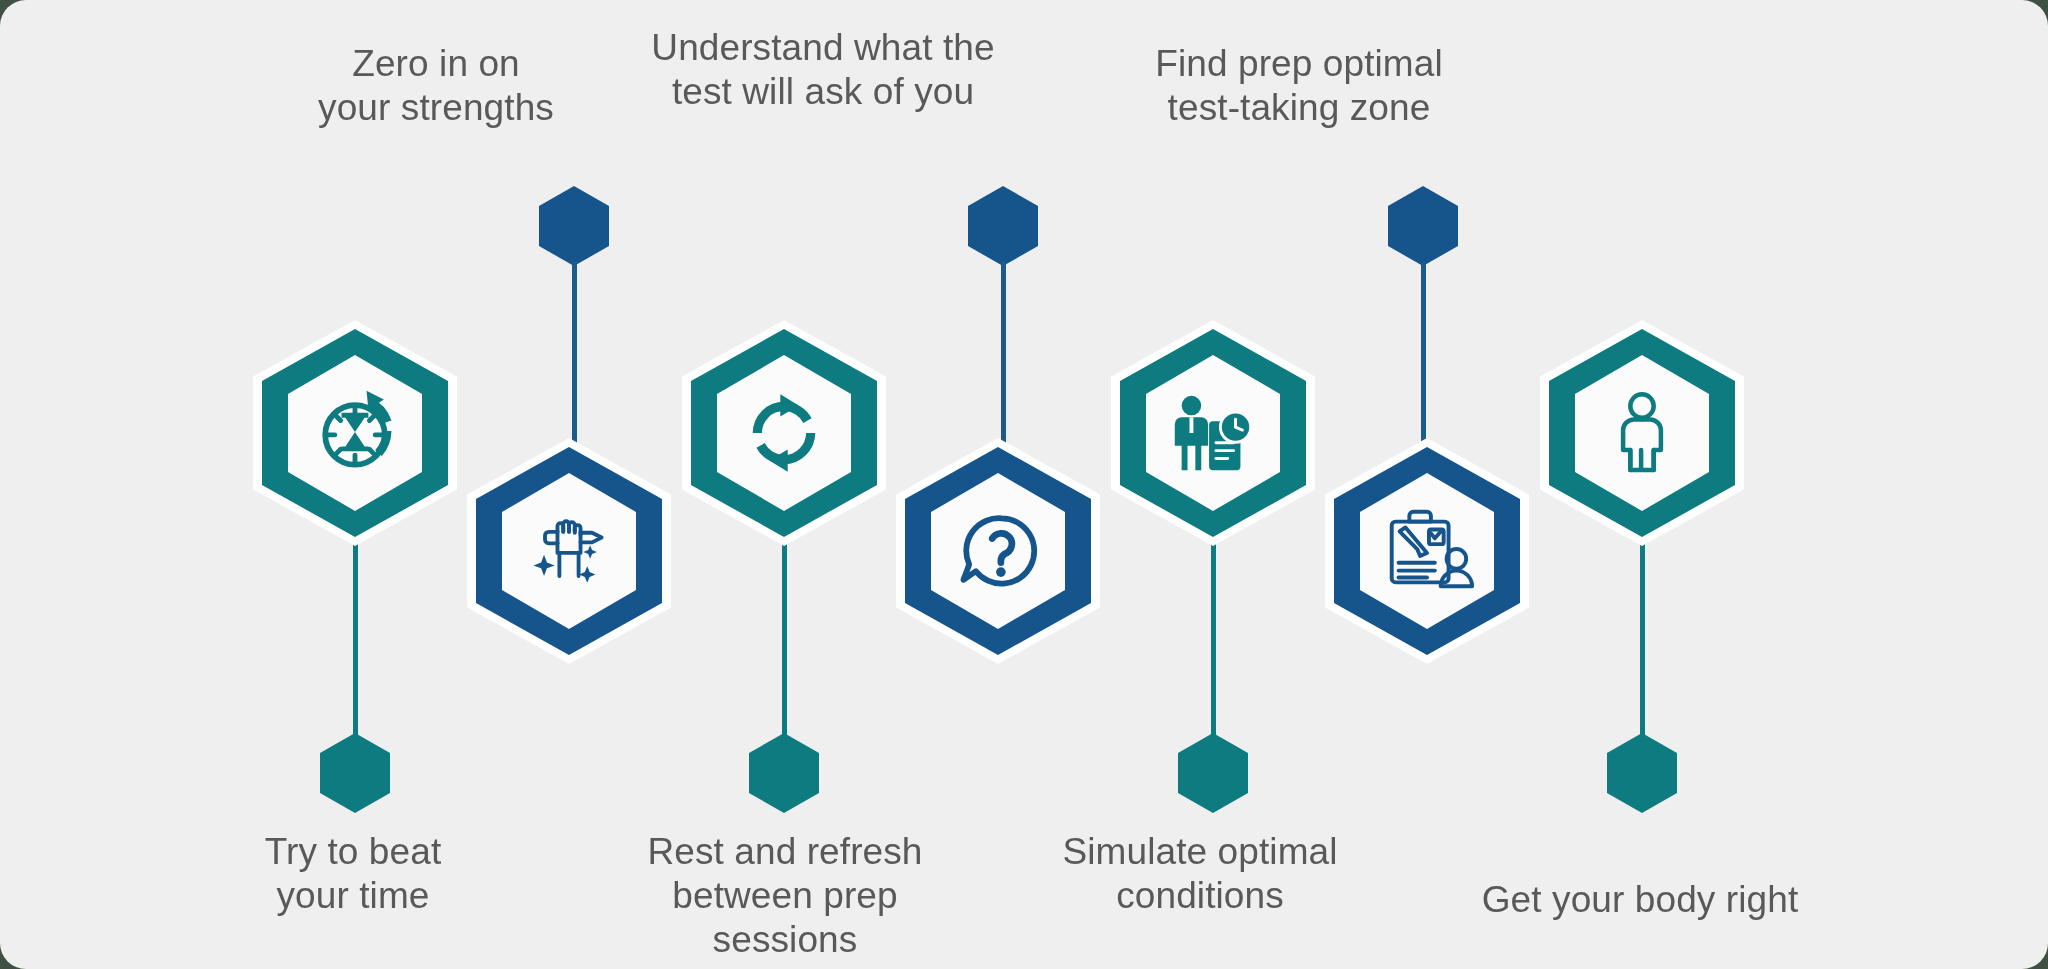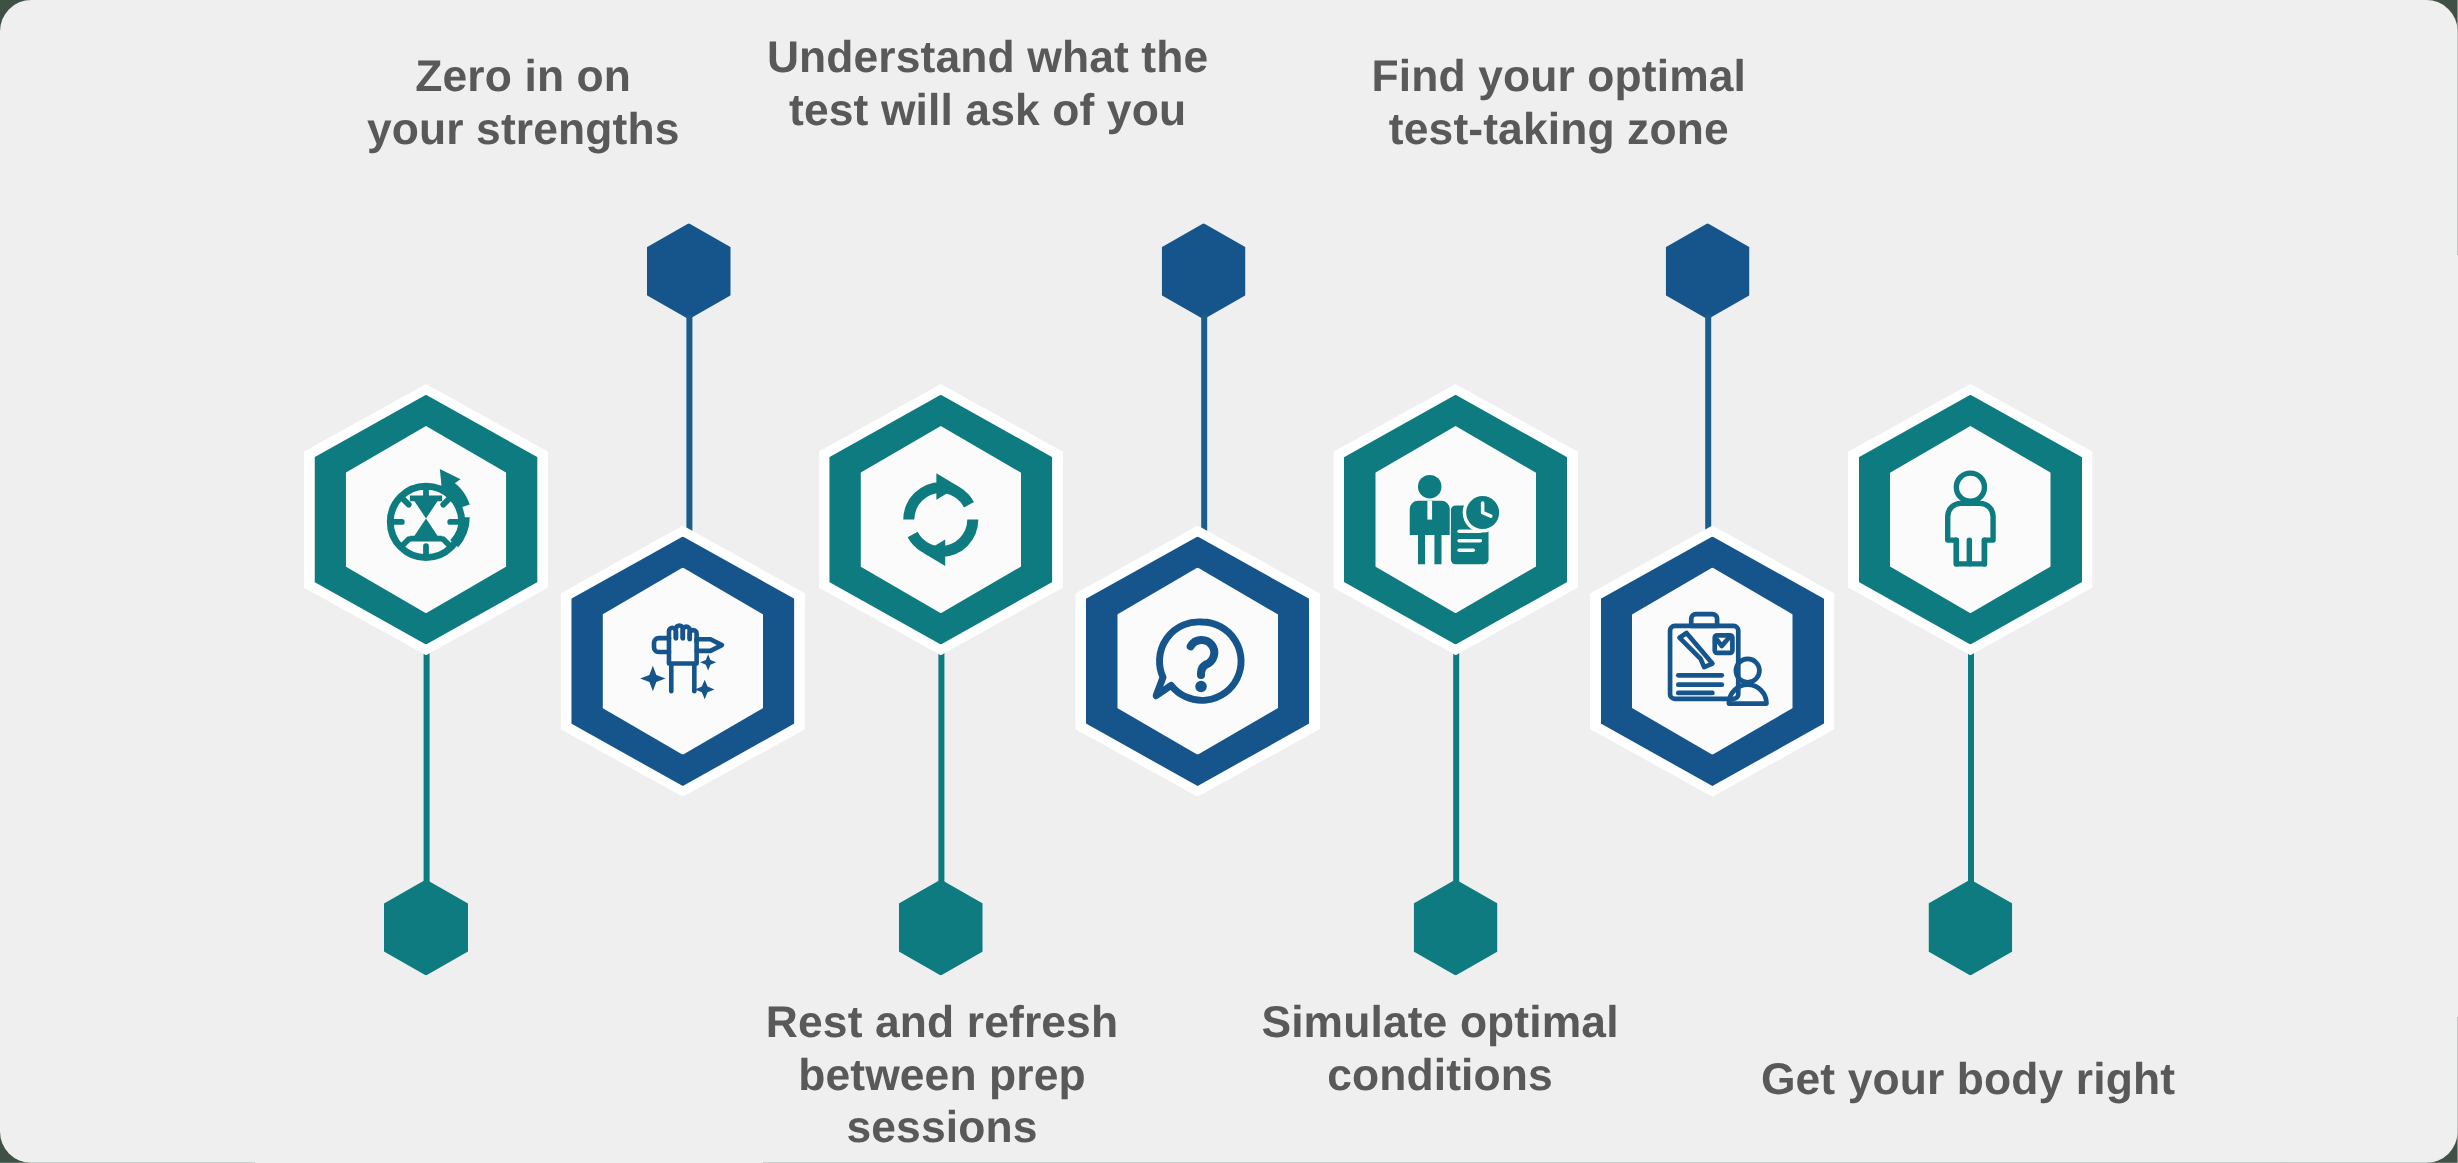--- a/index.html
+++ b/index.html
@@ -50,35 +50,35 @@
   }
   .ico svg{display:block;}
 
   
   .label{
     position:absolute;
     color:#595959;
     font-size:37px;
     line-height:1.19;
     text-align:center;
-    font-weight:700;
+    font-weight:400;
     letter-spacing:.1px;
     white-space:pre-line;
   }
 </style>
 </head>
 <body>
 
 <div class="canvas">
 
   <div class="label" style="left:276px;top:42px;width:320px;">Zero in on
 your strengths</div>
   <div class="label" style="left:590px;top:26px;width:466px;">Understand what the
 test will ask of you</div>
-  <div class="label" style="left:1090px;top:42px;width:418px;">Find your optimal
+  <div class="label" style="left:1090px;top:42px;width:418px;">Find prep optimal
 test-taking zone</div>
 
   <div class="minihex" style="left:539px;top:186px;"></div>
   <div class="stem" style="left:572px;top:262px;height:190px;"></div>
 
   <div class="minihex" style="left:968px;top:186px;"></div>
   <div class="stem" style="left:1001px;top:262px;height:190px;"></div>
 
   <div class="minihex" style="left:1388px;top:186px;"></div>
   <div class="stem" style="left:1421px;top:262px;height:190px;"></div>
@@ -246,20 +246,22 @@
           <circle cx="50" cy="20" r="13"></circle>
           <path d="M50 35 h-9 a12 12 0 0 0 -12 12 v22 h8 v22 h12 v-22"></path>
           <path d="M50 35 h9 a12 12 0 0 1 12 12 v22 h-8 v22 h-13"></path>
           <path d="M37 69 v22"></path>
           <path d="M63 69 v22"></path>
         </g>
       </svg>
     </div>
   </div>
 
+  <div class="label" style="left:195px;top:830px;width:316px;">Try to beat
+your time</div>
   <div class="label" style="left:605px;top:830px;width:360px;">Rest and refresh
 between prep
 sessions</div>
   <div class="label" style="left:1028px;top:830px;width:344px;">Simulate optimal
 conditions</div>
   <div class="label" style="left:1445px;top:830px;width:390px;margin-top:48px;">Get your body right</div>
 
 </div>
 
 </body></html>

